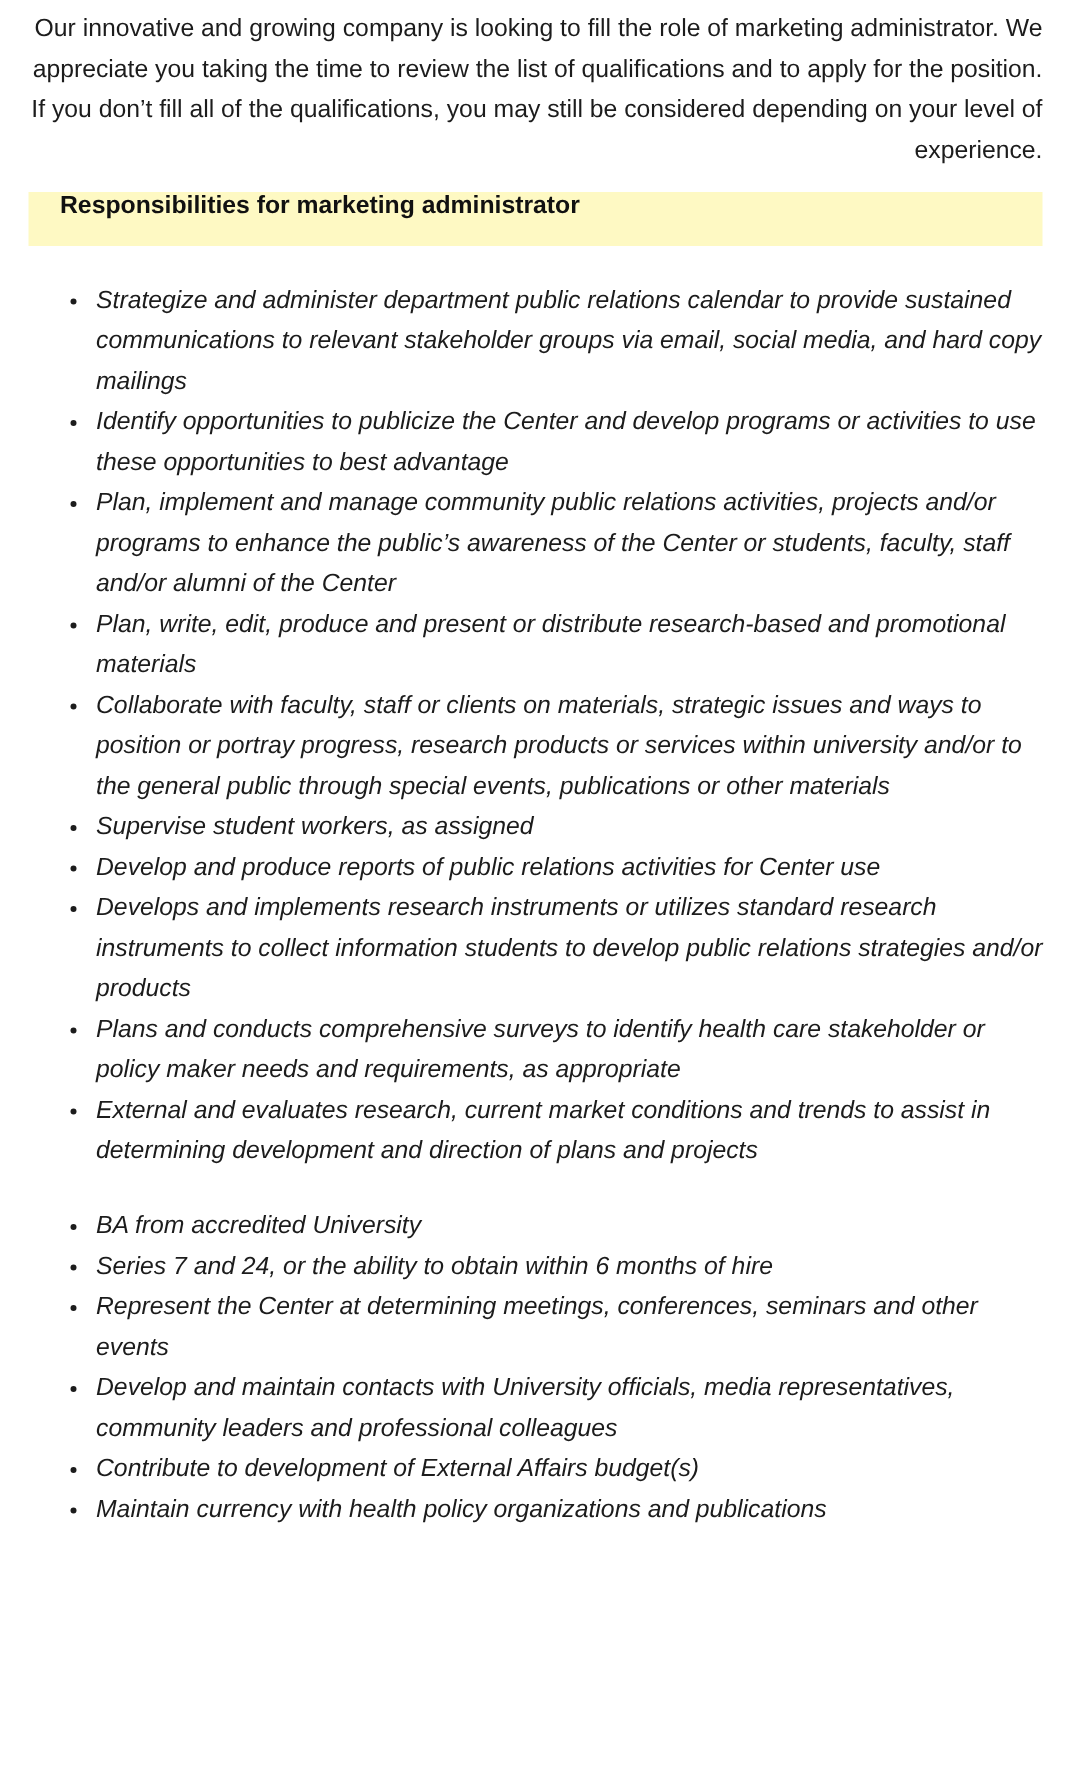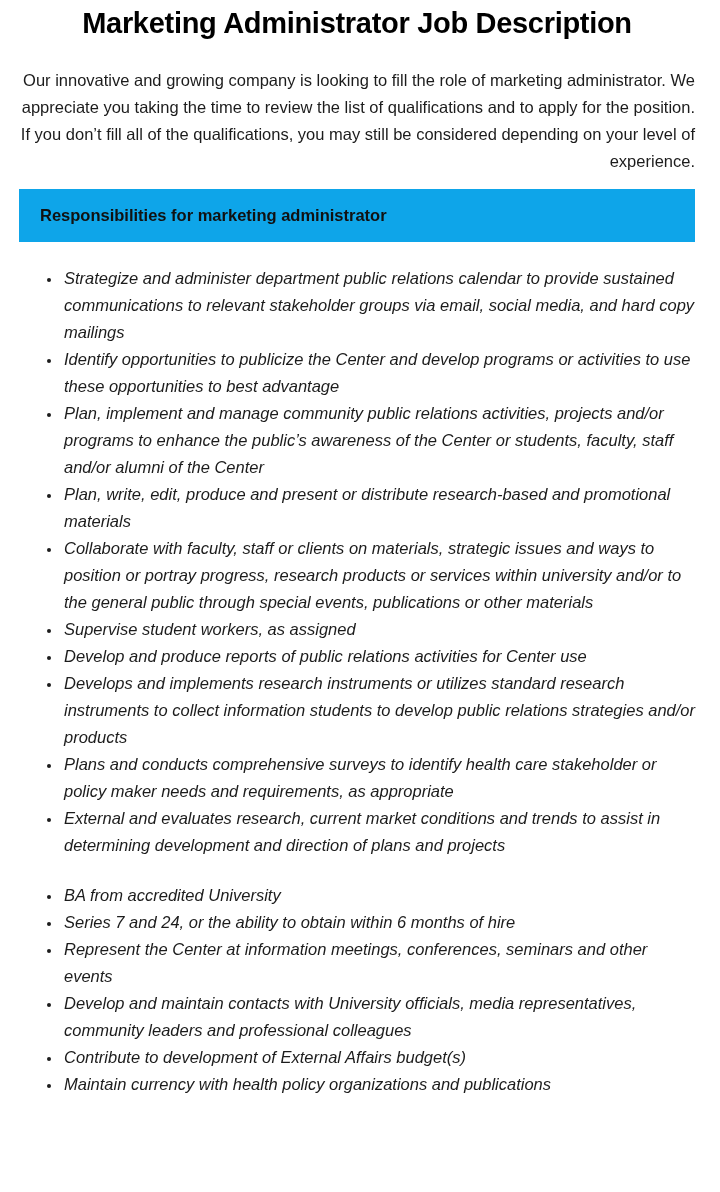--- a/index.html
+++ b/index.html
@@ -28,24 +28,23 @@
     line-height: 1.2;
   }
   .intro {
     font-size: 16.5px;
     line-height: 27px;
     margin: 0 0 14px 0;
     color: #1c1c1c;
     text-align: right;
   }
   .section-header {
-    background: #0ea5e9;
-    height: 53px;
+    background: #fef9c3;
+    height: 36px;
     display: flex;
-    align-items: center;
     padding-left: 21px;
     margin: 0;
   }
   .section-header h2 {
     font-size: 16.5px;
     font-weight: 700;
     color: #111111;
     margin: 0;
   }
   ul.bullet-list {
@@ -62,21 +61,20 @@
   }
   ul.bullet-list li::marker {
     font-size: 0.85em;
   }
 </style>
 </head>
 <body>
 
 <div class="page">
 
-  <h1 class="doc-title">Marketing Administrator Job Description</h1>
 
   <p class="intro">Our innovative and growing company is looking to fill the role of marketing administrator. We appreciate you taking the time to review the list of qualifications and to apply for the position. If you don’t fill all of the qualifications, you may still be considered depending on your level of experience.</p>
 
   <div class="section-header">
     <h2>Responsibilities for marketing administrator</h2>
   </div>
 
   <ul class="bullet-list">
       <li>Strategize and administer department public relations calendar to provide sustained communications to relevant stakeholder groups via email, social media, and hard copy mailings</li>
       <li>Identify opportunities to publicize the Center and develop programs or activities to use these opportunities to best advantage</li>
@@ -87,19 +85,19 @@
       <li>Develop and produce reports of public relations activities for Center use</li>
       <li>Develops and implements research instruments or utilizes standard research instruments to collect information students to develop public relations strategies and/or products</li>
       <li>Plans and conducts comprehensive surveys to identify health care stakeholder or policy maker needs and requirements, as appropriate</li>
       <li>External and evaluates research, current market conditions and trends to assist in determining development and direction of plans and projects</li>
     </ul>
 
 
   <ul class="bullet-list">
       <li>BA from accredited University</li>
       <li>Series 7 and 24, or the ability to obtain within 6 months of hire</li>
-      <li>Represent the Center at information meetings, conferences, seminars and other events</li>
+      <li>Represent the Center at determining meetings, conferences, seminars and other events</li>
       <li>Develop and maintain contacts with University officials, media representatives, community leaders and professional colleagues</li>
       <li>Contribute to development of External Affairs budget(s)</li>
       <li>Maintain currency with health policy organizations and publications</li>
     </ul>
 
 </div>
 
 </body></html>

